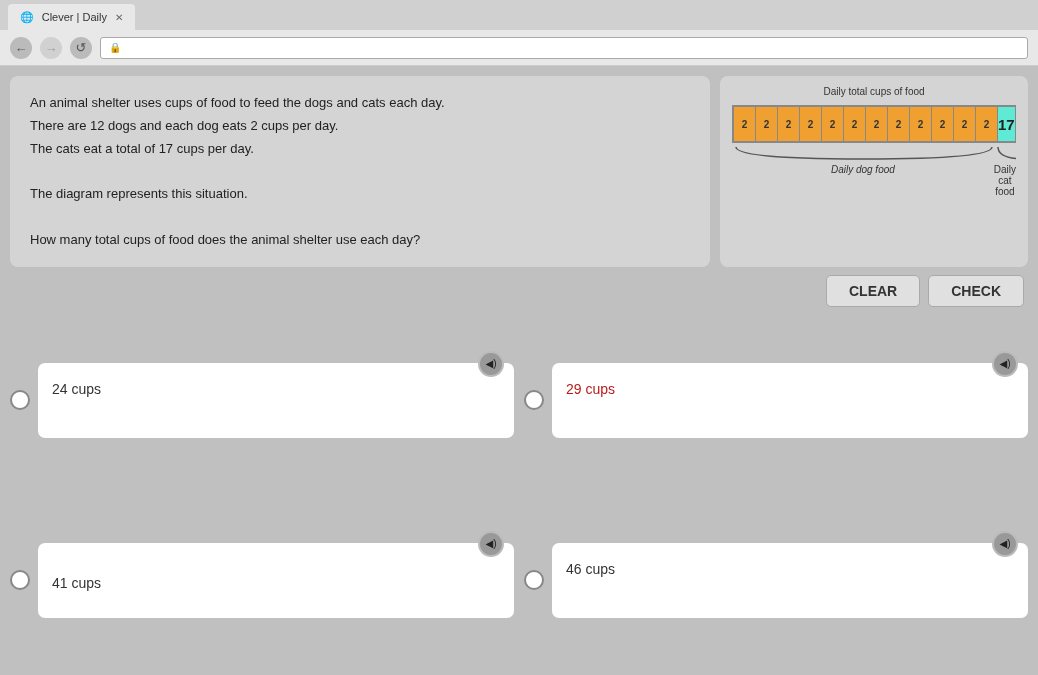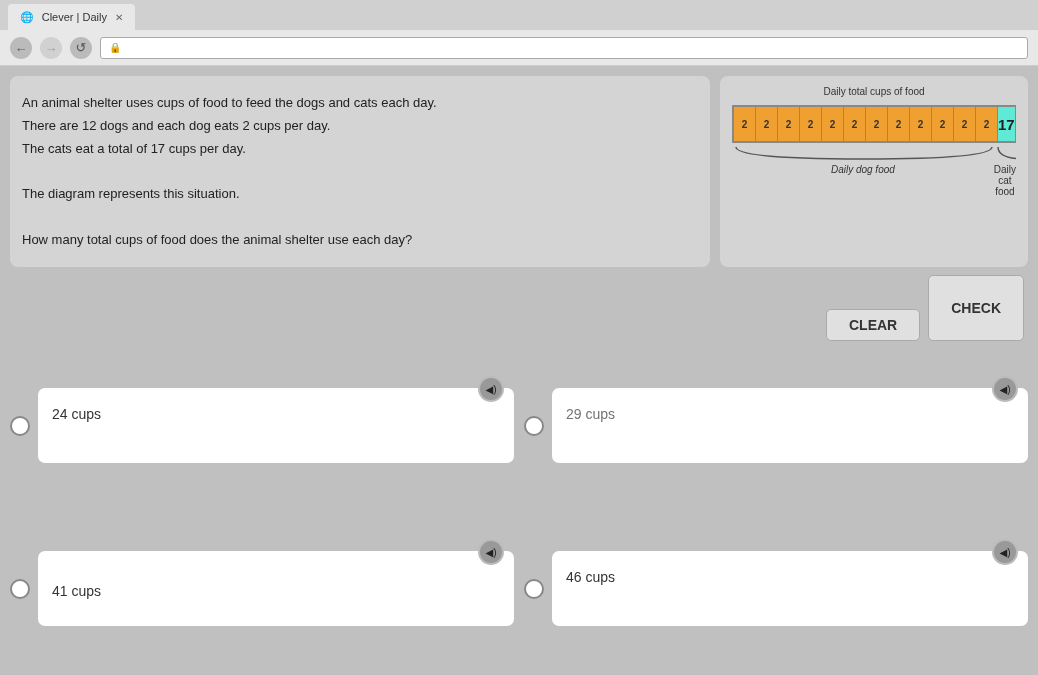--- a/index.html
+++ b/index.html
@@ -42,21 +42,21 @@
   <button class="nav-btn" style="background:#bbb; border:none; border-radius:50%; width:22px; height:22px; cursor:pointer; color:#555; font-size:13px;">↺</button>
   <div style="background:white; border:1px solid #aaa; border-radius:3px; padding:2px 8px; font-size:11px; color:#333; flex:1; height:22px; display:flex; align-items:center; gap:6px;">
     <span style="font-size:10px;">🔒</span>
   </div>
 </div>
 
 <div style="background:#c0c0c0; padding:10px; height: calc(675px - 66px); display:flex; flex-direction:column; gap:8px;">
 
   <div style="display:flex; gap:10px; flex:0 0 auto;">
 
-    <div style="flex:1; background:#d4d4d4; border-radius:8px; padding:16px 12px; font-size:13px; line-height:1.75; color:#222;">
+    <div style="flex:1; background:#d4d4d4; border-radius:8px; padding:16px 20px; font-size:13px; line-height:1.75; color:#222;">
       <p>An animal shelter uses cups of food to feed the dogs and cats each day.</p>
       <p>There are 12 dogs and each dog eats 2 cups per day.</p>
       <p>The cats eat a total of 17 cups per day.</p>
       <br>
       <p>The diagram represents this situation.</p>
       <br>
       <p>How many total cups of food does the animal shelter use each day?</p>
     </div>
 
     <div style="width:308px; background:#d4d4d4; border-radius:8px; padding:10px 12px;">
@@ -95,39 +95,39 @@
         </svg>
       </div>
       <div style="display:flex; font-size:10px; color:#333; margin-top:1px;">
         <div style="width:264px; text-align:center;font-style:italic;">Daily dog food</div>
         <div style="flex:1; text-align:center;">Daily cat food</div>
       </div>
     </div>
   </div>
 
   <div style="display:flex; justify-content:flex-end; gap:8px; padding-right:4px;">
-    <button style="background:#e0e0e0; border:1px solid #aaa; border-radius:5px; padding:7px 22px; font-size:14px; font-weight:bold; color:#333; cursor:pointer;margin-top:34px;">CLEAR</button>
+    <button style="background:#e0e0e0; border:1px solid #aaa; border-radius:5px; padding:7px 22px; font-size:14px; font-weight:bold; color:#333; cursor:pointer;">CLEAR</button>
     <button style="background:#e0e0e0; border:1px solid #aaa; border-radius:5px; padding:7px 22px; font-size:14px; font-weight:bold; color:#333; cursor:pointer;">CHECK</button>
   </div>
 
   <div style="display:grid; grid-template-columns:1fr 1fr; gap:10px; flex:1;">
 
     <div style="display:flex; align-items:center; gap:8px;">
       <div style="width:20px; height:20px; border-radius:50%; border:2px solid #888; background:white; cursor:pointer; flex-shrink:0;"></div>
       <div style="background:white; border-radius:7px; flex:1; min-height:75px; padding:12px 14px; position:relative; cursor:pointer;">
         <div style="position:absolute; top:-12px; right:10px; width:26px; height:26px; border-radius:50%; background:#999; border:2px solid #bbb; display:flex; align-items:center; justify-content:center; font-size:10px; cursor:pointer; color:#222;">◀)</div>
         <div style="font-size:14px; color:#333; margin-top:6px;">24 cups</div>
       </div>
     </div>
 
     <div style="display:flex; align-items:center; gap:8px;">
       <div style="width:20px; height:20px; border-radius:50%; border:2px solid #888; background:white; cursor:pointer; flex-shrink:0;"></div>
       <div style="background:white; border-radius:7px; flex:1; min-height:75px; padding:12px 14px; position:relative; cursor:pointer;">
         <div style="position:absolute; top:-12px; right:10px; width:26px; height:26px; border-radius:50%; background:#999; border:2px solid #bbb; display:flex; align-items:center; justify-content:center; font-size:10px; cursor:pointer; color:#222;">◀)</div>
-        <div style="font-size:14px; color:#737373; margin-top:6px;">29 cups</div>
+        <div style="font-size:14px; color:#b91c1c; margin-top:6px;">29 cups</div>
       </div>
     </div>
 
     <div style="display:flex; align-items:center; gap:8px;">
       <div style="width:20px; height:20px; border-radius:50%; border:2px solid #888; background:white; cursor:pointer; flex-shrink:0;"></div>
       <div style="background:white; border-radius:7px; flex:1; min-height:75px; padding:12px 14px; position:relative; cursor:pointer;">
         <div style="position:absolute; top:-12px; right:10px; width:26px; height:26px; border-radius:50%; background:#999; border:2px solid #bbb; display:flex; align-items:center; justify-content:center; font-size:10px; cursor:pointer; color:#222;">◀)</div>
         <div style="font-size:14px; color:#333; margin-top:20px;">41 cups</div>
       </div>
     </div>

